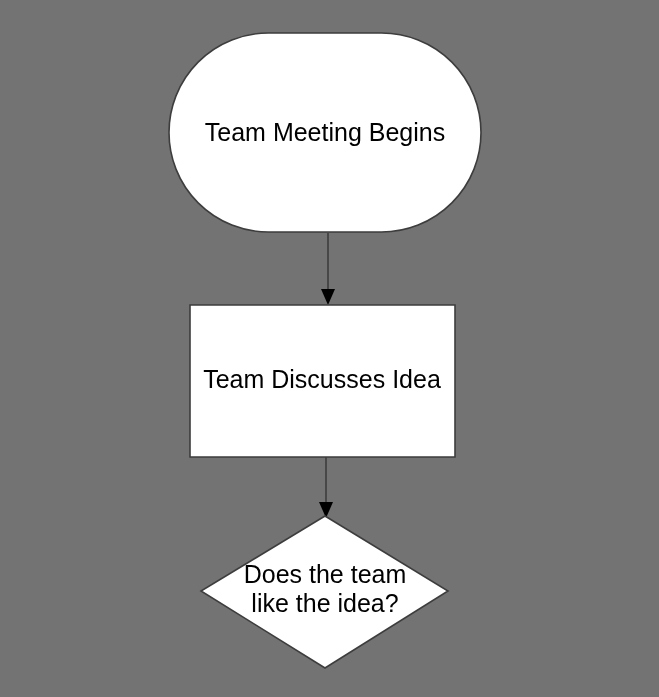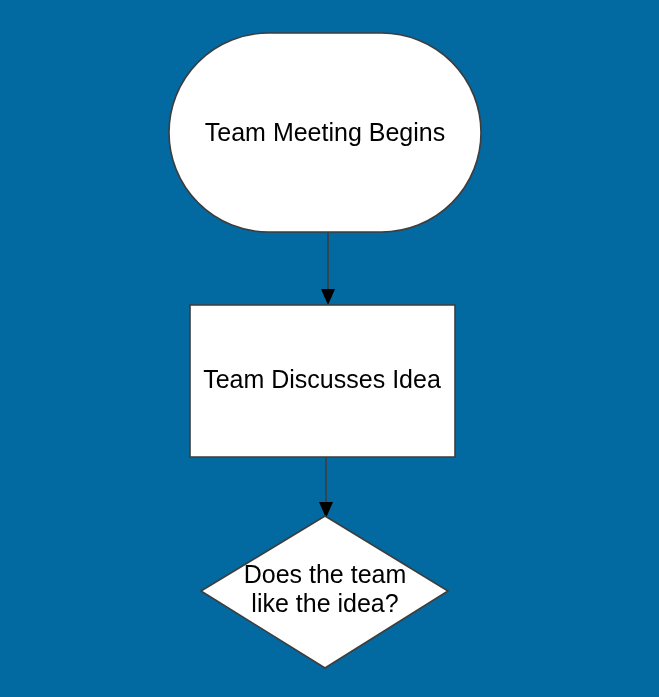--- a/index.html
+++ b/index.html
@@ -9,21 +9,21 @@
     background: #ffffff;
   }
   body {
     font-family: "Liberation Sans", sans-serif;
     -webkit-font-smoothing: antialiased;
   }
   #canvas {
     position: relative;
     width: 659px;
     height: 697px;
-    background: #0369a1;
+    background: #737373;
     overflow: hidden;
   }
   #flow-svg {
     position: absolute;
     left: 0;
     top: 0;
     width: 659px;
     height: 697px;
     display: block;
   }

